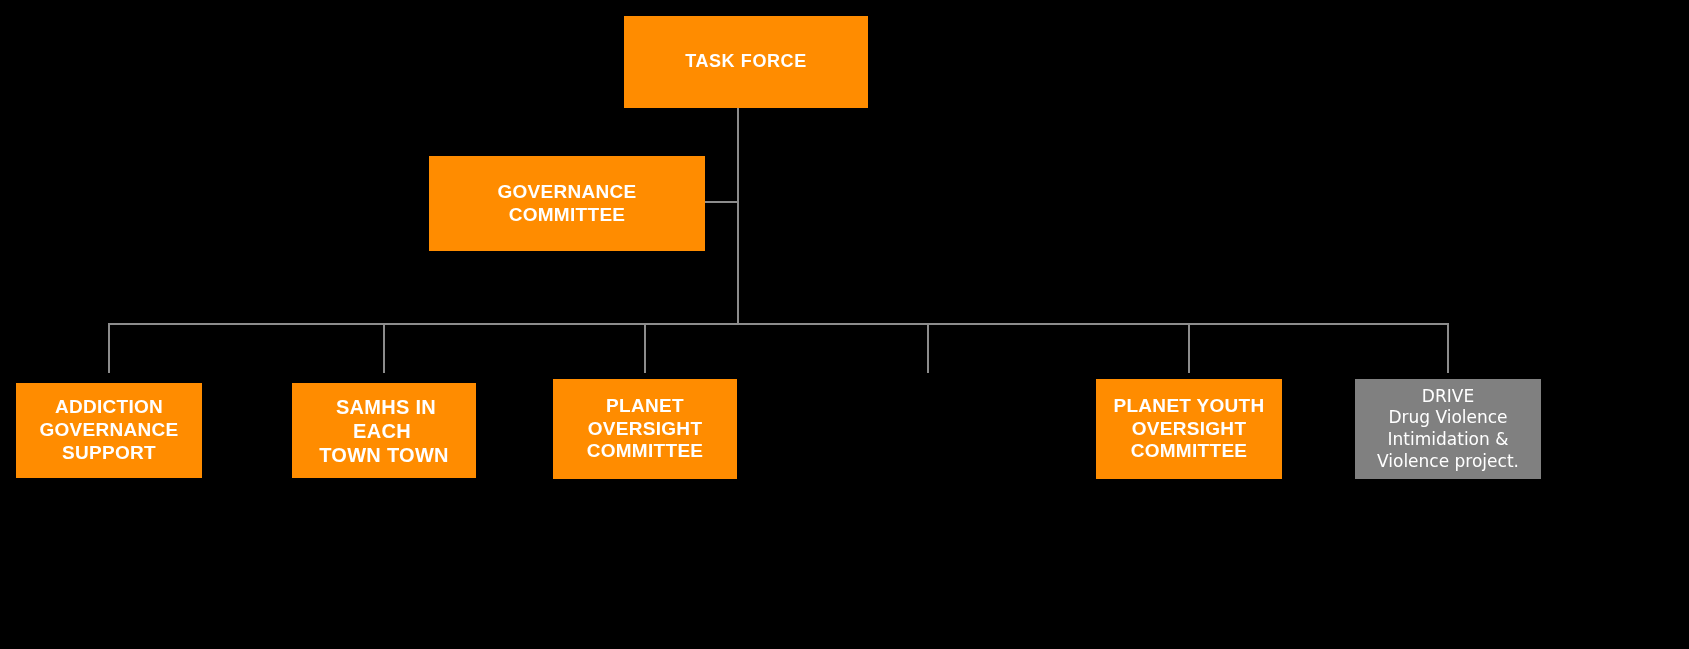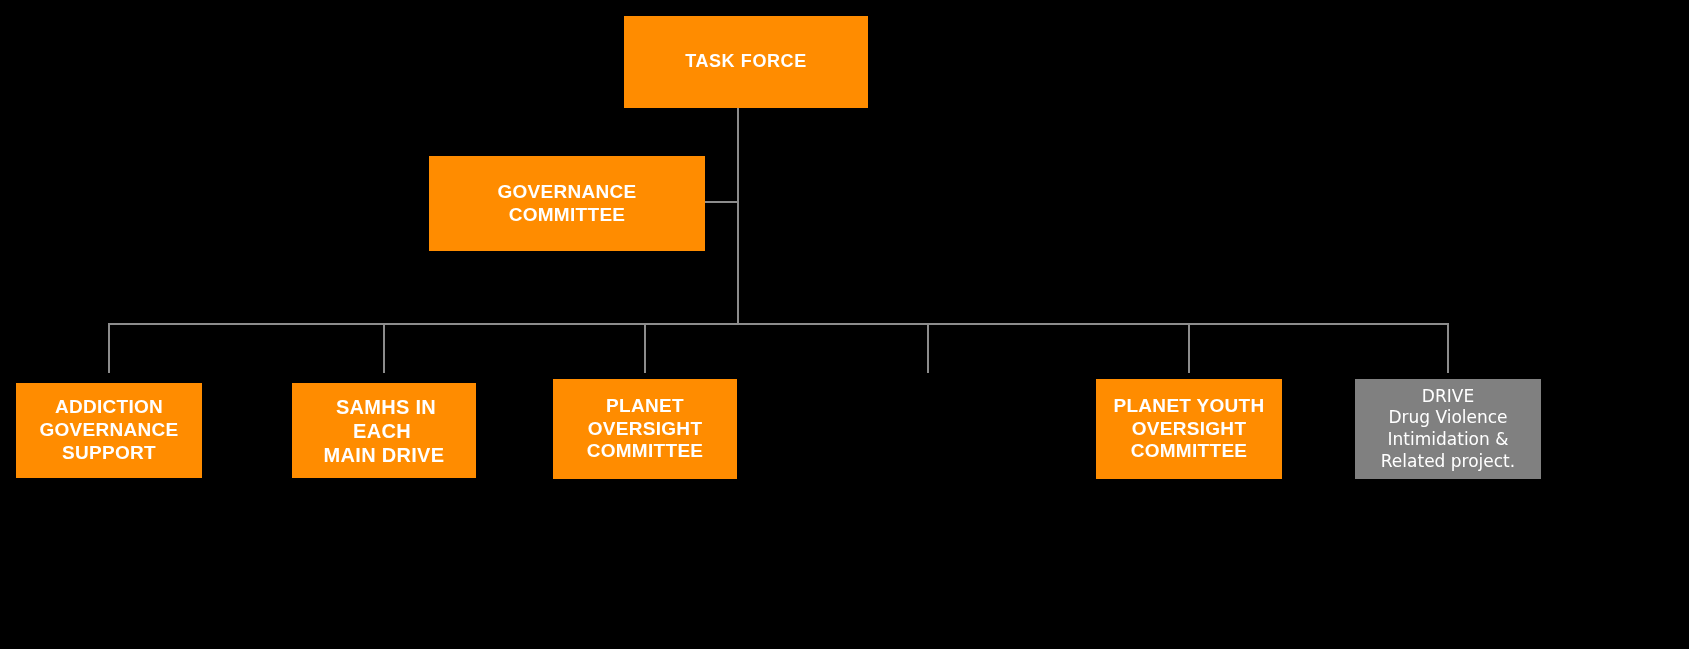--- a/index.html
+++ b/index.html
@@ -90,21 +90,21 @@
     <span class="node-label">
       <span>ADDICTION</span><br>
       <span>GOVERNANCE</span><br>
       <span>SUPPORT</span>
     </span>
   </div>
 
   <div class="node node-orange node-small" style="left:276px; top:367px; width:184px; height:95px;">
     <span class="node-label">
       <span>SAMHS IN EACH</span><br>
-      <span>MAIN DRIVE</span>
+      <span>TOWN TOWN</span>
     </span>
   </div>
 
   <div class="node node-orange" style="left:537px; top:363px; width:184px; height:100px;">
     <span class="node-label">
       <span>PLANET</span><br>
       <span>OVERSIGHT</span><br>
       <span>COMMITTEE</span>
     </span>
   </div>
@@ -116,17 +116,17 @@
       <span>OVERSIGHT</span><br>
       <span>COMMITTEE</span>
     </span>
   </div>
 
   <div class="node node-gray" style="left:1339px; top:363px; width:186px; height:100px;">
     <span class="node-label">
       <span>DRIVE</span><br>
       <span>Drug Violence</span><br>
       <span>Intimidation &amp;</span><br>
-      <span>Related project.</span>
+      <span>Violence project.</span>
     </span>
   </div>
 
 </div>
 
 </body></html>

